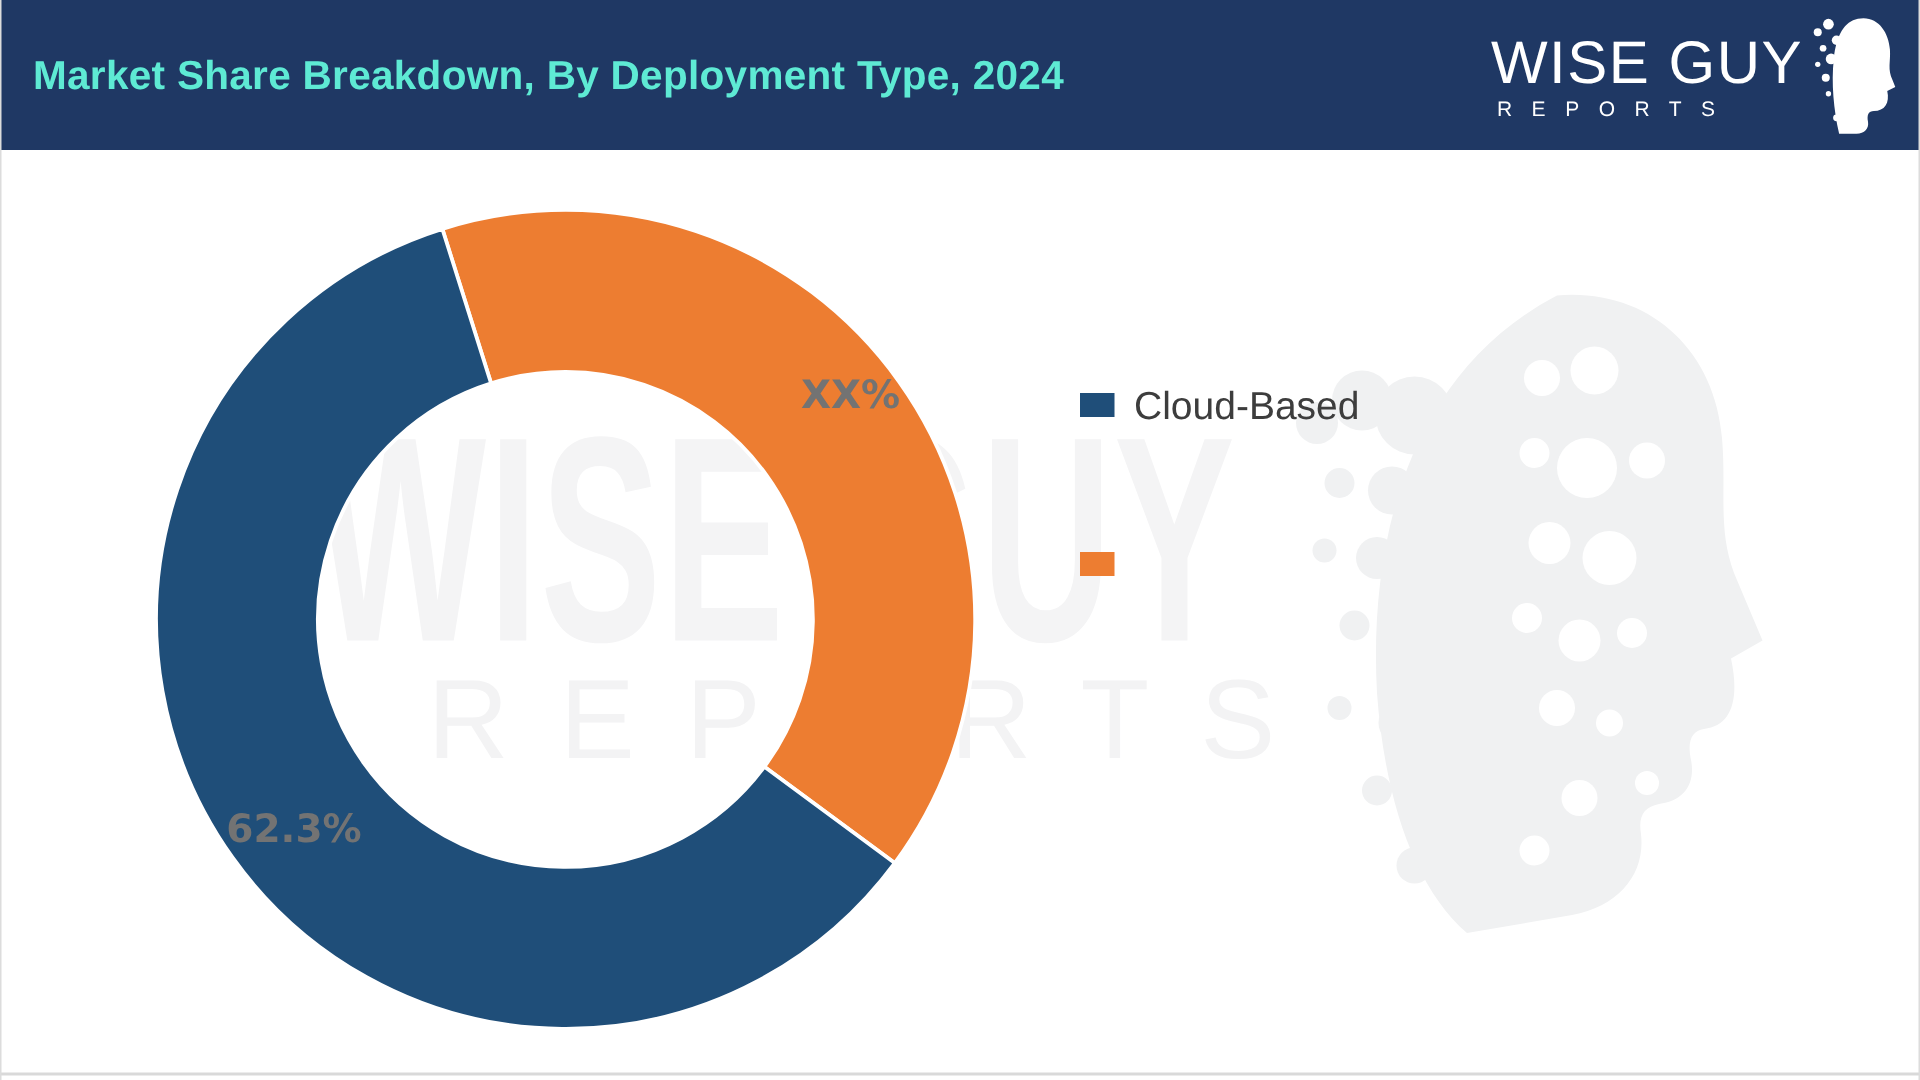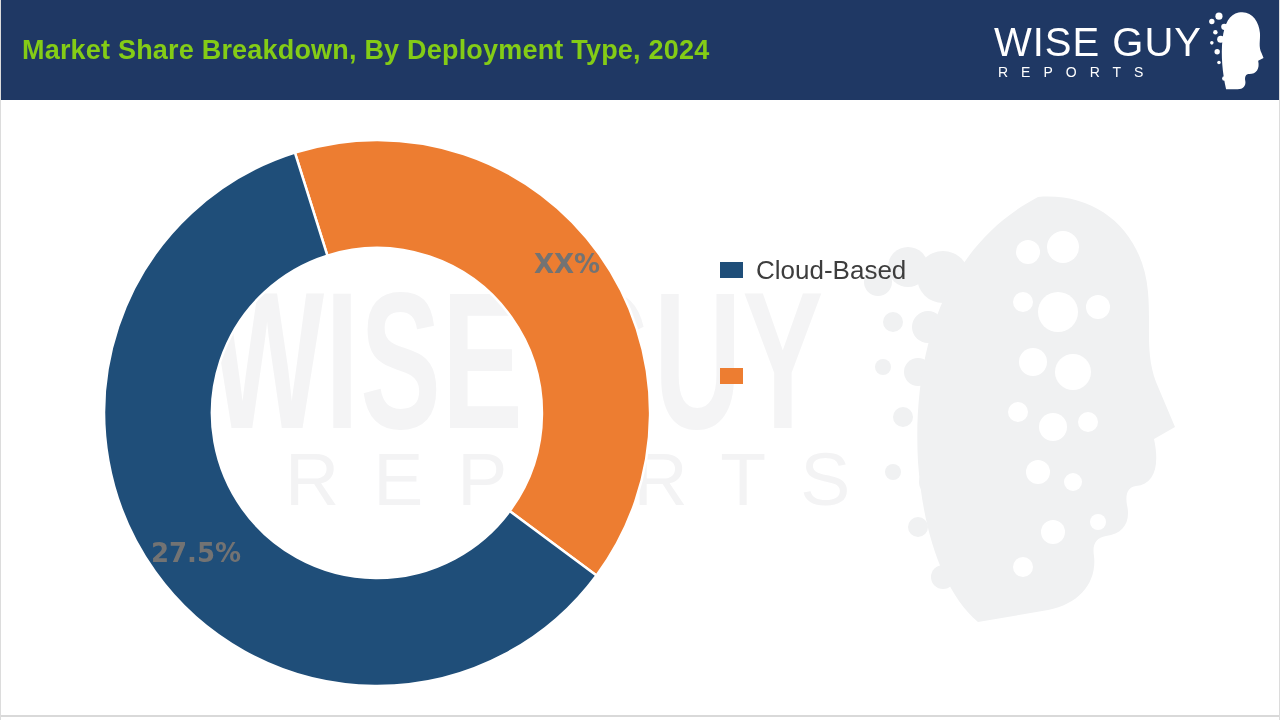--- a/index.html
+++ b/index.html
@@ -8,21 +8,21 @@
   .page { position:relative; width:1280px; height:720px; background:#ffffff; overflow:hidden; }
   .page-frame { position:absolute; inset:0; border-left:1px solid #dcdcdc;
                 border-right:1px solid #dcdcdc; pointer-events:none; z-index:9; }
   .bottom-line { position:absolute; left:0; top:715px; width:1280px; height:2px;
                  background:#d9d9d9; z-index:9; }
 
   
   .header { position:absolute; left:0; top:0; width:1280px; height:100px;
             background:#1F3864; display:flex; align-items:center;
             justify-content:space-between; z-index:5; }
-  .title { color:#84cc16; font-size:27px; font-weight:bold; padding-left:22px;
+  .title { color:#5eead4; font-size:27px; font-weight:bold; padding-left:22px;
            letter-spacing:0.2px; }
   .logo { display:flex; align-items:center; gap:4px; padding-right:16px; }
   .logo-text { display:flex; flex-direction:column; align-items:flex-start; }
   .logo-line1 { color:#ffffff; font-size:40px; font-weight:normal; letter-spacing:1px;
                 line-height:42px; }
   .logo-line2 { color:#ffffff; font-size:14px; letter-spacing:13px; margin-top:1px;
                 padding-left:4px; }
 
   
   .wm1 { position:absolute; left:210px; top:248px; font-size:195px; font-weight:bold;
@@ -134,21 +134,21 @@
         <circle cx="175" cy="375" r="10"></circle>
     </g>
   </svg>
 
   <svg class="chart-svg" viewBox="0 0 550 550">
     <path d="M 192.9 14.6 A 273 273 0 0 1 494.5 437.4 L 407.6 373.1 A 165 165 0 0 0 225.4 117.6 Z" stroke="#ffffff" stroke-width="2.5" stroke-linejoin="round" fill="#ED7D31"></path>
     <path d="M 494.5 437.4 A 273 273 0 1 1 192.9 14.6 L 225.4 117.6 A 165 165 0 1 0 407.6 373.1 Z" stroke="#ffffff" stroke-width="2.5" stroke-linejoin="round" fill="#1F4E79"></path>
   </svg>
 
   <div class="slice-label label-on-prem">XX%</div>
-  <div class="slice-label label-cloud">27.5%</div>
+  <div class="slice-label label-cloud">62.3%</div>
 
 
   <div class="legend">
     <div class="legend-item">
       <span class="legend-swatch" style="background: rgb(31, 78, 121);"></span>
       <span class="legend-label">Cloud-Based</span>
     </div>
     <div class="legend-item">
       <span class="legend-swatch" style="background: rgb(237, 125, 49);"></span>
     </div>

